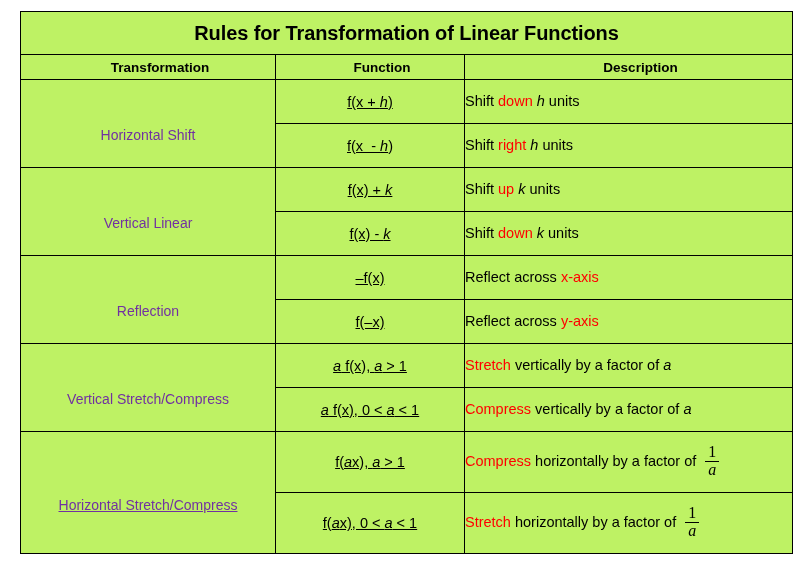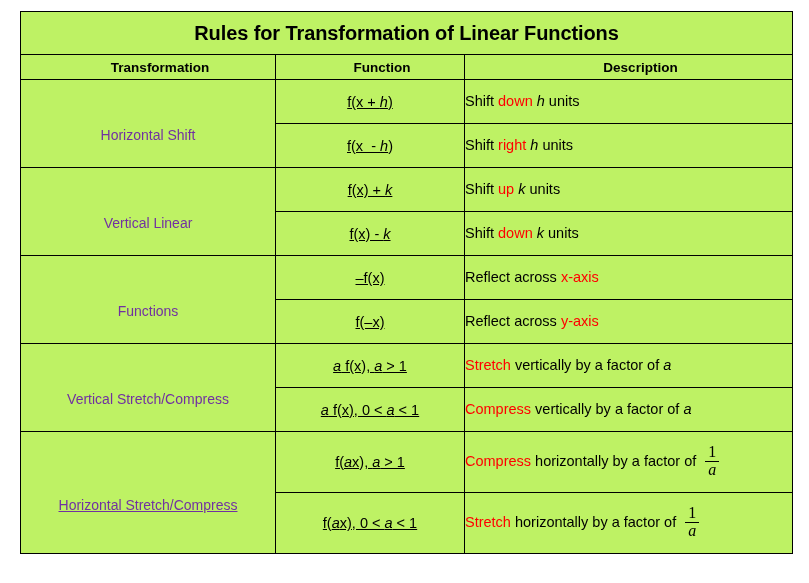--- a/index.html
+++ b/index.html
@@ -202,21 +202,21 @@
         <td class="fn-cell">
           <span class="fn-text"><span>f(x) - </span><span class="ital">k</span><span></span></span>
         </td>
         <td class="desc-cell">
           <span class="desc-text"><span>Shift </span><span class="hl">down</span><span> </span><span class="ital">k</span><span> units</span></span>
         </td>
       </tr>
 
       <tr>
         <td class="group-cell" rowspan="2">
-          <span class="group-label">Functions</span>
+          <span class="group-label">Reflection</span>
         </td>
         <td class="fn-cell">
           <span class="fn-text"><span>–f(x)</span><span class="ital"></span><span></span></span>
         </td>
         <td class="desc-cell">
           <span class="desc-text"><span>Reflect across </span><span class="hl">x-axis</span><span></span><span class="ital"></span><span></span></span>
         </td>
       </tr>
       <tr>
         <td class="fn-cell">

